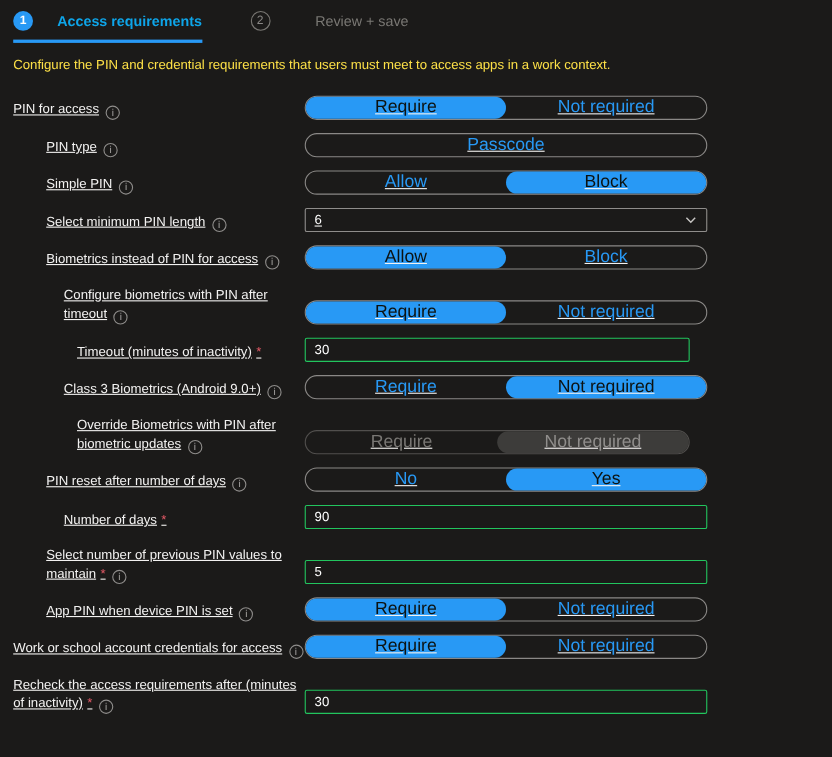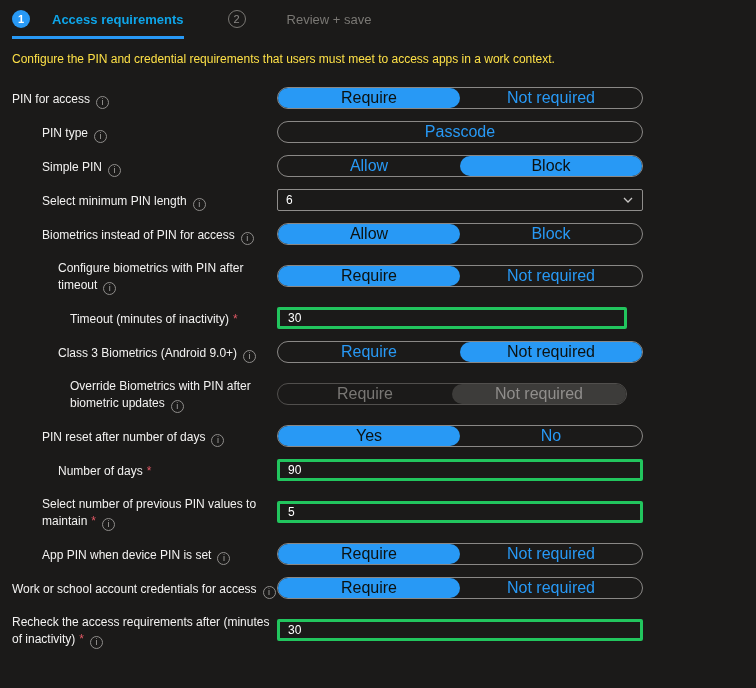--- a/index.html
+++ b/index.html
@@ -17,40 +17,40 @@
   .badge{width:18px;height:18px;border-radius:50%;display:flex;align-items:center;justify-content:center;font-size:11px;flex:0 0 18px;box-sizing:border-box;}
   .tab.active .badge{background:#2899f5;color:#ffffff;font-weight:bold;}
   .tab.inactive .badge{border:1px solid #7a7874;color:#8a8886;}
   .tab.active .tab-label{color:#0ea5e9;font-weight:bold;font-size:13px;margin-left:12px;}
   .tab.inactive .tab-label{color:#7a7874;font-size:13px;padding-left:31px;}
 
   
   .desc{font-size:12px;color:#fde047;margin:0 0 21px 0;}
 
   
-  .row{display:flex;align-items:center;margin-bottom:12px;}
+  .row{display:flex;align-items:flex-end;margin-bottom:12px;text-decoration:underline;}
   .label{flex:0 0 265px;width:265px;box-sizing:border-box;font-size:12px;line-height:17px;padding-top:3px;color:#f3f2f1;}
   .ind1{padding-left:30px;}
   .ind2{padding-left:46px;}
   .ind3{padding-left:58px;}
   .control{width:366px;flex:0 0 366px;}
   .control.narrow{width:350px;flex:0 0 350px;}
 
   .info{display:inline-flex;width:13px;height:13px;box-sizing:border-box;border:1px solid #8f8d8b;border-radius:50%;
         align-items:center;justify-content:center;font-size:9px;line-height:9px;color:#a8a6a4;margin-left:6px;vertical-align:-2px;}
   .req{color:#df5864;margin-left:4px;}
 
   .toggle{display:flex;height:20px;border:1px solid #8a8886;border-radius:11px;background:transparent;}
   .opt{flex:1;display:flex;align-items:center;justify-content:center;font-size:16px;color:#2899f5;border-radius:10px;cursor:pointer;}
   .opt.sel{background:#2899f5;color:#0d1210;}
   .toggle.disabled{border-color:#514f4d;}
   .toggle.disabled .opt{color:#797774;cursor:default;}
   .toggle.disabled .opt.sel{background:#3d3c3a;color:#908e8c;}
 
-  .tinput{width:100%;box-sizing:border-box;height:22px;background:transparent;border:3px solid #22c55e;border-radius:2px;
+  .tinput{width:100%;box-sizing:border-box;height:22px;background:transparent;border:1px solid #22c55e;border-radius:2px;
           color:#ffffff;font-size:12px;padding:0 8px;font-family:"Liberation Sans",sans-serif;outline:none;}
   .dropdown{display:flex;align-items:center;justify-content:space-between;height:22px;box-sizing:border-box;
             border:1px solid #8f8d8b;border-radius:2px;padding:0 8px;font-size:12px;color:#ffffff;cursor:pointer;}
   .chev{display:flex;align-items:center;}
 </style>
 </head>
 <body>
 
 <div class="page">
 
@@ -152,22 +152,22 @@
       <div class="opt">Require</div>
       <div class="opt sel">Not required</div>
     </div>
       </div>
   </div>
 
   <div class="row">
     <div class="label ind1"><span>PIN reset after number of days</span><span class="info">i</span></div>
     <div class="control">
         <div class="toggle">
+      <div class="opt">No</div>
       <div class="opt sel">Yes</div>
-      <div class="opt">No</div>
     </div>
       </div>
   </div>
 
   <div class="row">
     <div class="label ind2"><span>Number of days</span><span class="req">*</span></div>
     <div class="control"><input class="tinput" value="90" style=""></div>
   </div>
 
   <div class="row">

